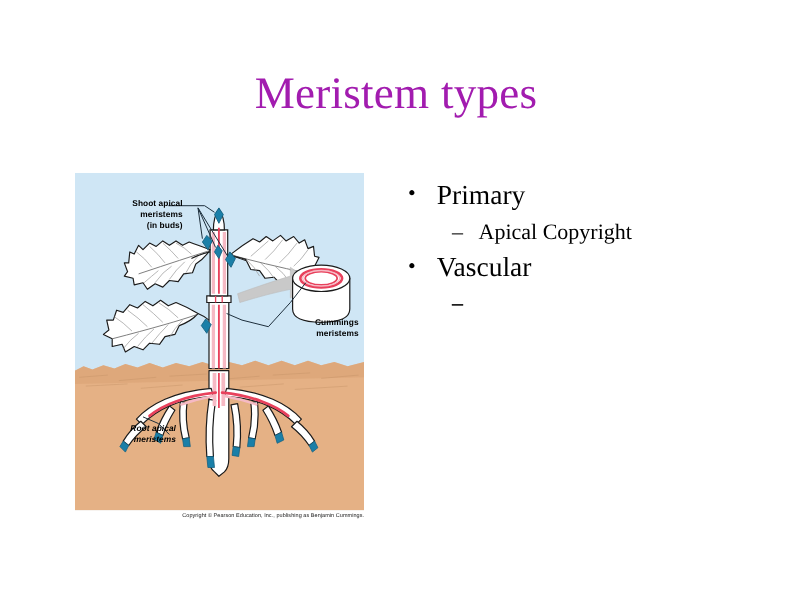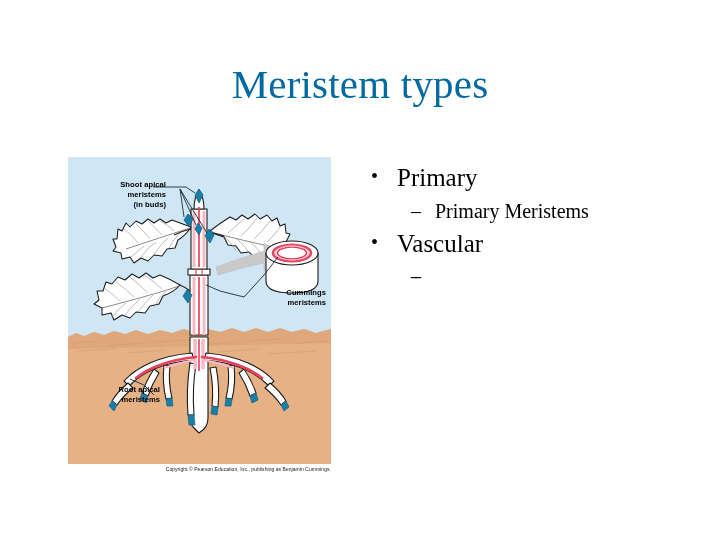--- a/index.html
+++ b/index.html
@@ -18,21 +18,21 @@
   
   .slide-title {
     position: absolute;
     left: 0;
     top: 62px;
     width: 720px;
     text-align: center;
     font-family: "Liberation Serif", serif;
     font-size: 41px;
     font-weight: 400;
-    color: #0369a1;
+    color: #a21caf;
     letter-spacing: 0.2px;
     line-height: 1.1;
   }
 
   
   .bullet-list {
     position: absolute;
     left: 365px;
     top: 160px;
     width: 345px;
@@ -118,20 +118,21 @@
     position: absolute;
     left: 178px;
     top: 131px;
     width: 80px;
   }
   .label-root {
     position: absolute;
     left: 12px;
     top: 228px;
     width: 80px;
+    font-style: italic;
   }
 </style>
 </head>
 <body>
 
 <div class="slide-title">Meristem types</div>
 
 <div class="figure-panel">
 
   <div class="figure-art">
@@ -333,21 +334,21 @@
 
 <div class="bullet-list">
 
   <div class="bullet-l1">
     <span class="marker">•</span>
     <span>Primary</span>
   </div>
 
   <div class="bullet-l2">
     <span class="marker">–</span>
-    <span>Primary Meristems</span>
+    <span>Apical Copyright</span>
   </div>
 
   <div class="bullet-l1">
     <span class="marker">•</span>
     <span>Vascular</span>
   </div>
 
   <div class="bullet-l2">
     <span class="marker">–</span>
   </div>

